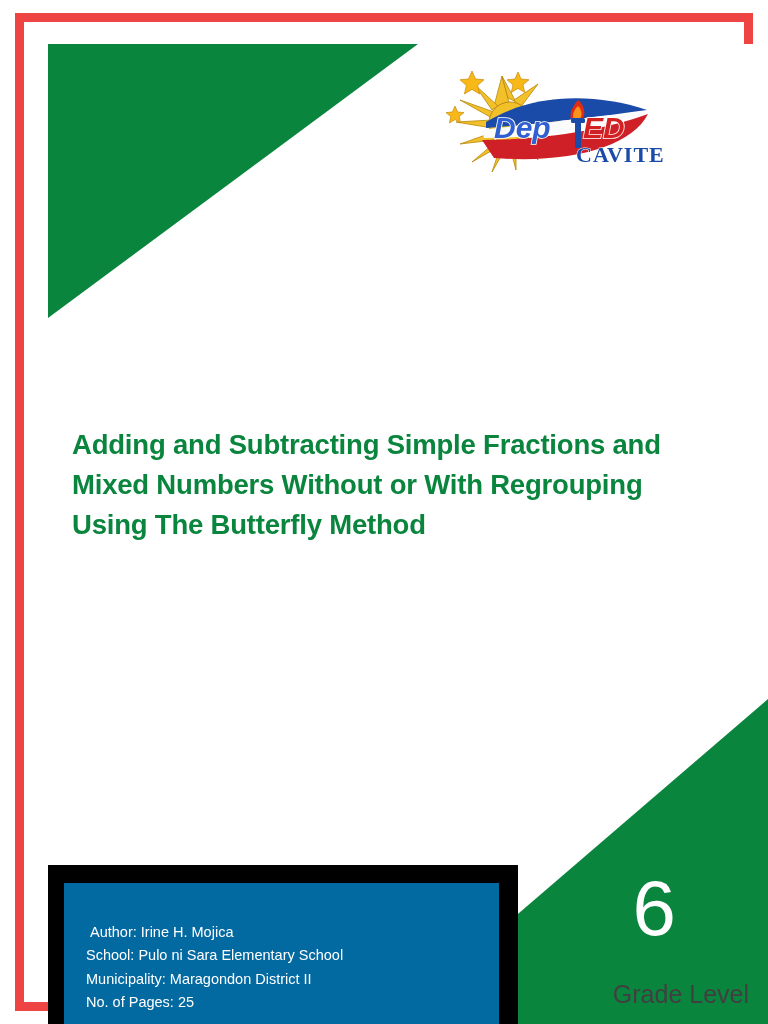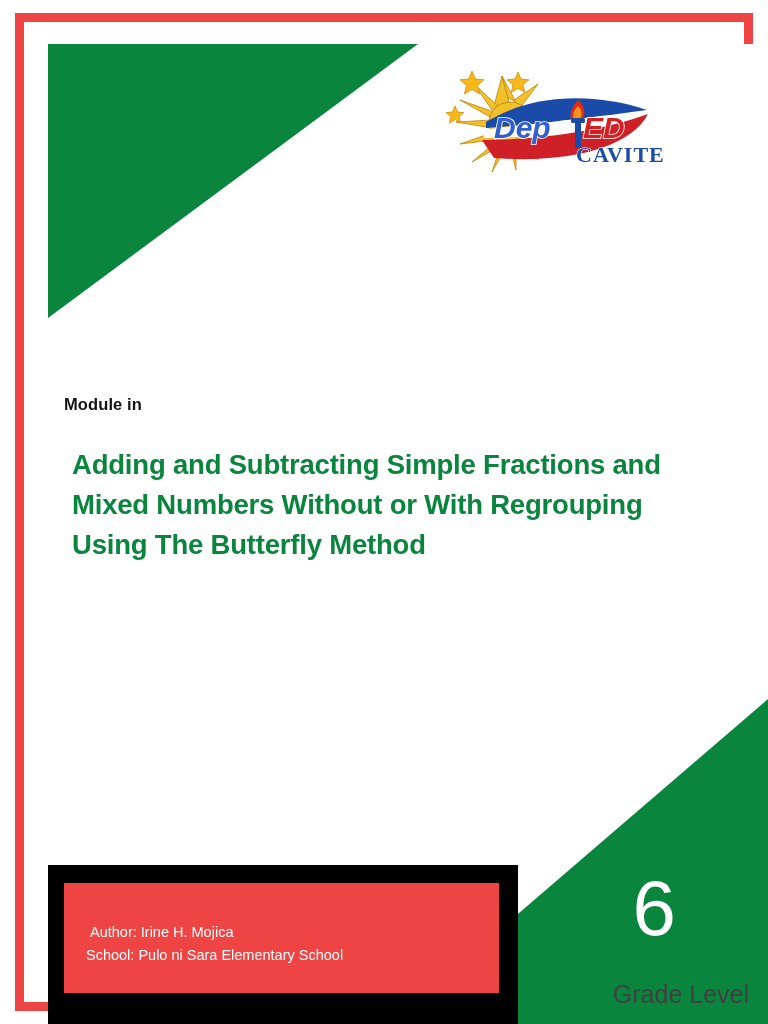--- a/index.html
+++ b/index.html
@@ -91,22 +91,22 @@
   
   .author-band {
     position:absolute;
     left:0px; top:821px;
     width:470px; height:181px;
     background:#000000;
   }
   .author-box {
     position:absolute;
     left:16px; top:18px;
-    width:435px; height:110px;
-    background:#ef4444;
+    width:435px; height:142px;
+    background:#0369a1;
   }
   .author-lines {
     position:absolute;
     left:22px; top:38px;
     color:#ffffff;
     font-size:14.5px;
     line-height:1.62;
     white-space:nowrap;
   }
   .author-lines div:first-child { padding-left:4px; }
@@ -185,29 +185,30 @@
           <rect x="129" y="64" width="14" height="5" rx="1.5" fill="#1B4BA8"></rect>
 
           <text x="52" y="84" font-family="'Liberation Sans', sans-serif" font-size="30" font-weight="bold" fill="#2F5FD0" stroke="#FFFFFF" stroke-width="1.6" paint-order="stroke" font-style="italic">Dep</text>
           <text x="141" y="84" font-family="'Liberation Sans', sans-serif" font-size="30" font-weight="bold" fill="#D32121" stroke="#FFFFFF" stroke-width="1.6" paint-order="stroke" font-style="italic">ED</text>
 
           <text x="134" y="108" font-family="'Liberation Serif', serif" font-size="22" font-weight="bold" fill="#1B4BA8" stroke="#FFFFFF" stroke-width="1" paint-order="stroke" letter-spacing="1">CAVITE</text>
         </svg>
       </div>
 
       <div class="text-block">
-        <div class="module-label">Module in</div>
         <div class="title">Adding and Subtracting Simple Fractions and Mixed Numbers Without or With Regrouping Using The Butterfly Method</div>
       </div>
 
       <div class="author-band">
         <div class="author-box">
           <div class="author-lines">
             <div>Author: Irine H. Mojica</div>
             <div>School: Pulo ni Sara Elementary School</div>
+            <div>Municipality: Maragondon District II</div>
+            <div>No. of Pages: 25</div>
           </div>
         </div>
       </div>
 
       <div class="grade-number">6</div>
       <div class="grade-label">Grade Level</div>
 
     </div>
   </div>
 </div>

